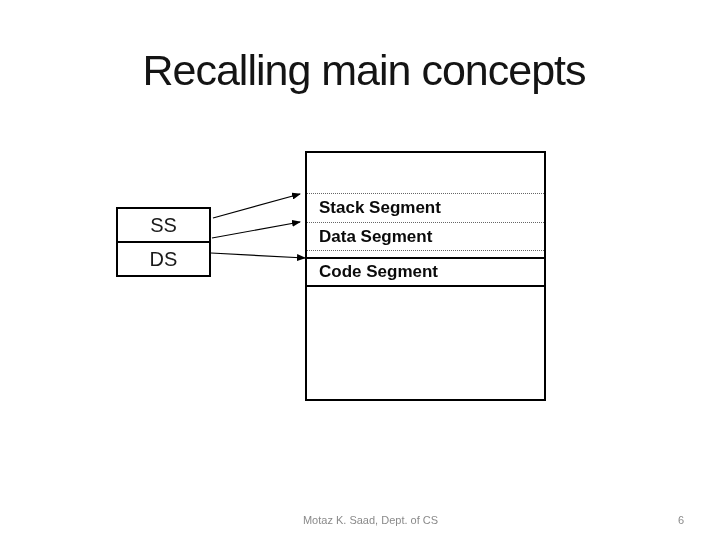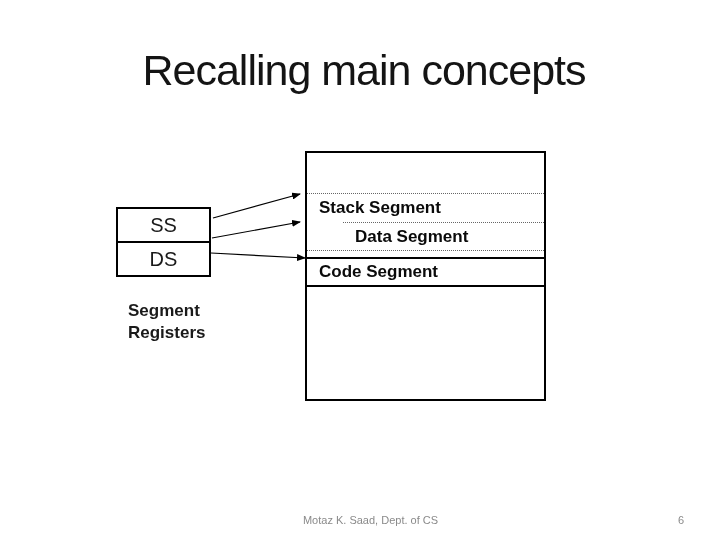--- a/index.html
+++ b/index.html
@@ -77,21 +77,21 @@
     box-sizing: border-box;
     display: flex;
     align-items: center;
     padding-left: 12px;
     font-size: 17px;
     font-weight: 700;
     color: #0a0a0a;
     white-space: nowrap;
   }
   .seg-stack { height: 29px; border-top: 1px dotted #666; }
-  .seg-data  { height: 28px; border-top: 1px dotted #666; margin-left: 36px; }
+  .seg-data  { height: 28px; border-top: 1px dotted #666; }
   .mem-gap   { height: 6px;  border-top: 1px dotted #666; }
   .seg-code  { height: 28px; border-top: 2px solid #000; }
   .mem-space-bottom { flex: 1 1 auto; border-top: 2px solid #000; }
 
   
   .arrows {
     position: absolute;
     left: 0; top: 0;
     width: 728px; height: 546px;
     pointer-events: none;
@@ -124,21 +124,20 @@
 
   <div class="reg-box">
     <div class="reg-row">
       <span>SS</span>
     </div>
     <div class="reg-row">
       <span>DS</span>
     </div>
   </div>
 
-  <div class="reg-caption">Segment Registers</div>
 
   <div class="mem-box">
     <div class="mem-space-top"></div>
     <div class="mem-seg seg-stack">
       <span>Stack Segment</span>
     </div>
     <div class="mem-seg seg-data">
       <span>Data Segment</span>
     </div>
     <div class="mem-gap"></div>

